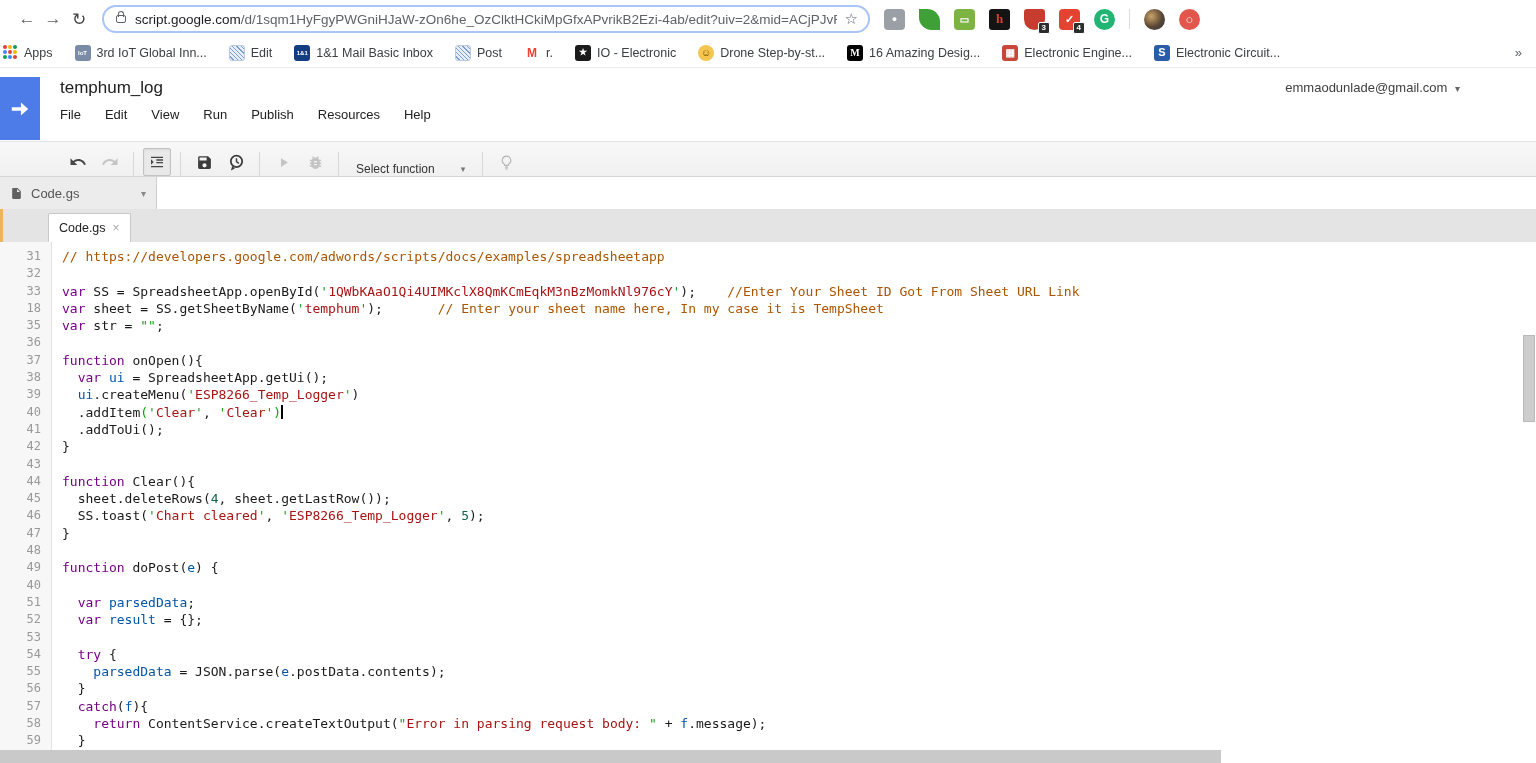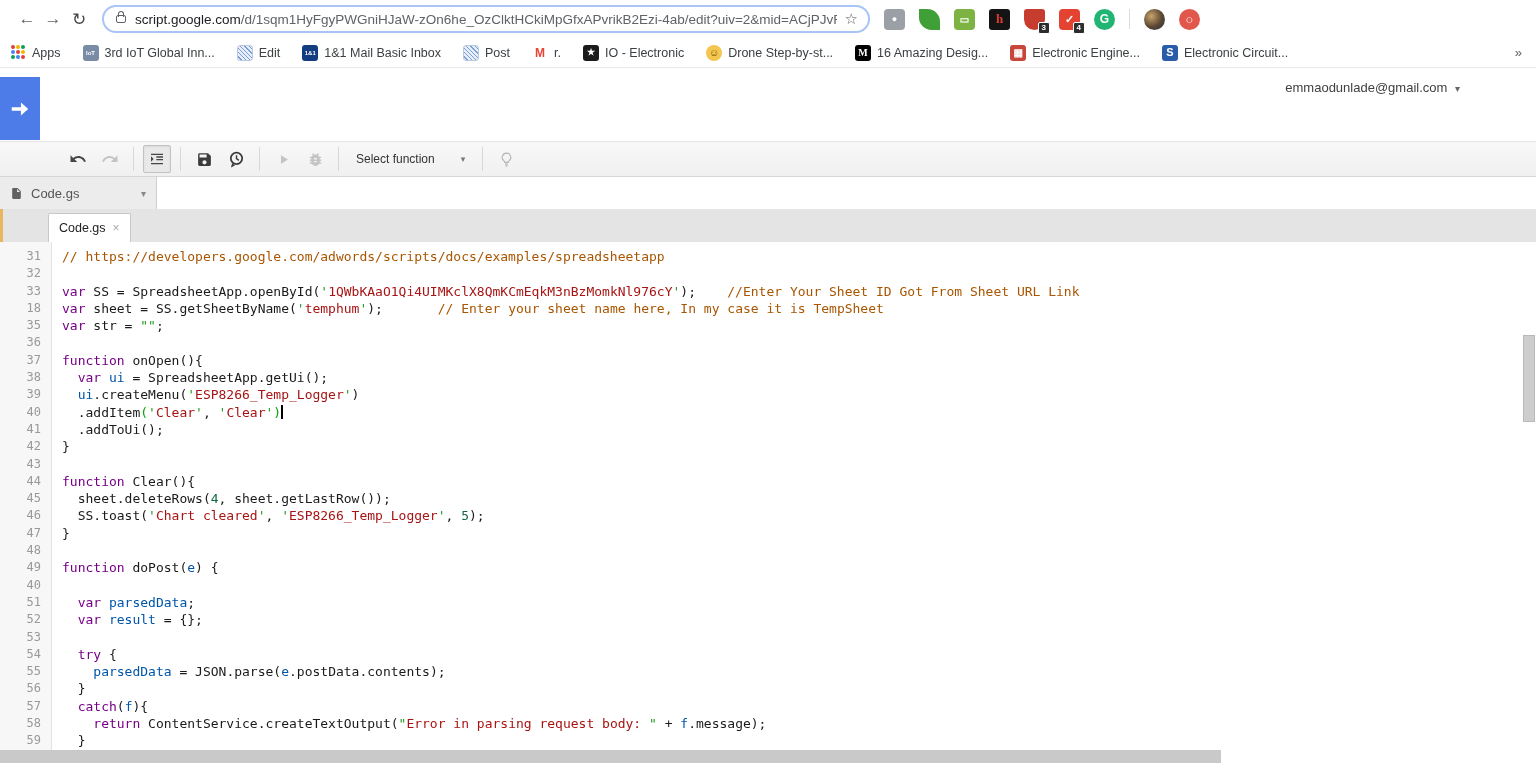--- a/index.html
+++ b/index.html
@@ -20,21 +20,21 @@
   .url-path{color:#5f6368;}
   .star{font-size:15px;color:#5f6368;margin-left:8px;flex:none;}
   .ext-area{display:flex;align-items:center;margin-left:14px;gap:14px;}
   .ext{width:21px;height:21px;display:flex;align-items:center;justify-content:center;position:relative;
     font-weight:bold;flex:none;}
   .ext .badge{position:absolute;right:-5px;bottom:-4px;background:#2d2d2d;color:#fff;font-size:8px;
     font-weight:bold;padding:1px 3px;border-radius:2px;border:1px solid #fff;line-height:1;}
   .ext-sep{width:1px;height:20px;background:#dadce0;}
   .ext.avatar{border-radius:50%;background:radial-gradient(circle at 35% 35%,#c9a36b,#5a4632 55%,#27344d);}
 
-  .bookmarks{height:30px;display:flex;align-items:center;padding:0 8px 0 10px;background:#fff;
+  .bookmarks{height:30px;display:flex;align-items:center;padding:0 8px 0 2px;background:#fff;
     border-bottom:1px solid #e8eaed;}
   .bm{display:flex;align-items:center;margin-right:22px;cursor:default;}
   .bm-ico{width:16px;height:16px;display:flex;align-items:center;justify-content:center;margin-right:6px;
     border-radius:3px;font-weight:bold;flex:none;line-height:1;}
   .bm-label{font-size:12.5px;color:#3c4043;white-space:nowrap;}
   .grid-ico{display:grid;grid-template-columns:repeat(3,4px);grid-template-rows:repeat(3,4px);gap:1px;
     background:none!important;}
   .grid-ico i{width:4px;height:4px;border-radius:50%;display:block;}
   .bm-chevron{margin-left:auto;color:#5f6368;font-size:13px;padding-right:6px;}
   .stripes{background:repeating-linear-gradient(45deg,#e7eefa 0 2px,#7b9fd4 2px 3px)!important;
@@ -46,21 +46,21 @@
     align-items:center;justify-content:center;}
   .title-block{padding:10px 0 0 60px;}
   .project-title{font-size:17px;color:#212121;}
   .menubar{display:flex;margin-top:9px;}
   .menu-item{font-size:13px;color:#212121;margin-right:24px;cursor:default;}
   .account{position:absolute;right:76px;top:12px;font-size:13px;color:#404040;}
   .account .dd{color:#666;font-size:10px;margin-left:4px;}
 
   
   .toolbar{height:36px;background:linear-gradient(#f8f8f8,#f0f0f0);border-top:1px solid #e4e4e4;
-    border-bottom:1px solid #d6d6d6;display:flex;align-items:center;padding-left:62px;}
+    border-bottom:1px solid #d6d6d6;display:flex;align-items:flex-end;padding-left:62px;}
   .tb-btn{width:28px;height:28px;display:flex;align-items:center;justify-content:center;margin:0 2px;}
   .tb-btn svg{display:block;}
   .tb-sep{width:1px;height:24px;background:#d8d8d8;margin:0 7px;}
   .tb-pressed{border:1px solid #c2c2c2;border-radius:2px;background:#e9e9e9;box-shadow:inset 0 1px 2px rgba(0,0,0,.08);}
   .fn-select{display:flex;align-items:center;font-size:12px;color:#333;margin:0 10px;}
   .fn-select .dd{color:#777;font-size:9px;margin-left:26px;}
 
   
   .main{display:flex;height:563px;flex-direction:column;}
   .sidebar{width:157px;background:#ececec;border-right:1px solid #cfcfcf;flex:none;}
@@ -178,20 +178,32 @@
       </span>
       <span class="bm-chevron">»</span>
   </div>
 </div>
 
 <div class="app-header">
   <div class="logo">
     <svg width="22" height="22" viewBox="0 0 24 24">
         <path d="M3 10h10V5l8 7-8 7v-5H3z" fill="#fff"></path>
       </svg>
+  </div>
+  <div class="title-block">
+    <div class="project-title">temphum_log</div>
+    <div class="menubar">
+        <span class="menu-item">File</span>
+        <span class="menu-item">Edit</span>
+        <span class="menu-item">View</span>
+        <span class="menu-item">Run</span>
+        <span class="menu-item">Publish</span>
+        <span class="menu-item">Resources</span>
+        <span class="menu-item">Help</span>
+      </div>
   </div>
   <div class="account">
     <span>emmaodunlade@gmail.com</span>
     <span class="dd">▾</span>
   </div>
 </div>
 
 <div class="toolbar">
   <span class="tb-btn">
     <svg width="18" height="18" viewBox="0 0 24 24" fill="#464646">

